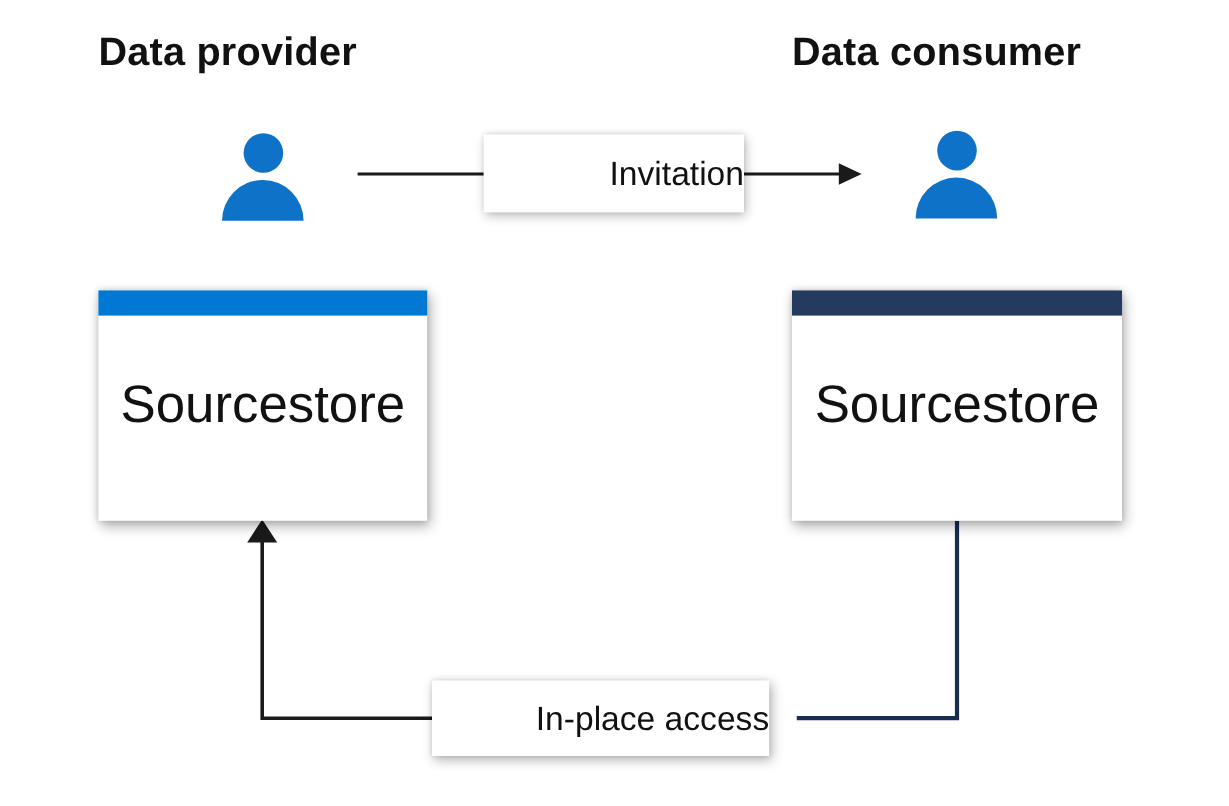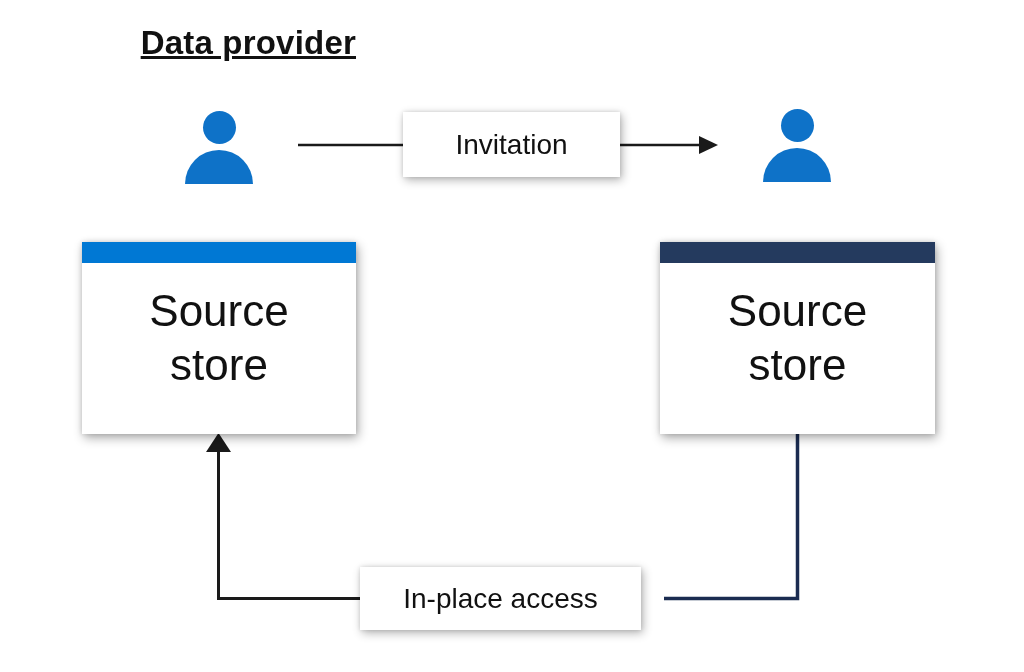--- a/index.html
+++ b/index.html
@@ -19,26 +19,25 @@
     position: relative;
     width: 1024px;
     height: 672px;
     background: #FFFFFF;
     overflow: hidden;
   }
 
   .title {
     position: absolute;
     top: 24px;
-    text-align: right;
+    text-align: left;
     font-size: 33px;
     font-weight: 700;
     letter-spacing: 0.2px;
     color: var(--text);
-    text-decoration: underline;
   }
   .title.provider { left: 82px;  width: 274px; }
   .title.consumer { left: 660px; width: 275px; }
 
   .connector-layer {
     position: absolute;
     left: 0; top: 0;
     width: 1024px; height: 672px;
     z-index: 1;
   }
@@ -66,21 +65,21 @@
     background: var(--person-blue);
   }
 
   .label-box {
     position: absolute;
     z-index: 2;
     background: var(--box-bg);
     box-shadow: 2px 3px 9px rgba(0,0,0,0.30), 0 0 4px rgba(0,0,0,0.12);
     display: flex;
     align-items: center;
-    justify-content: center;
+    justify-content: flex-end;
     font-size: 28px;
     color: var(--text);
   }
   .label-box.invitation { left: 403px; top: 112px; width: 217px; height: 65px; }
   .label-box.inplace    { left: 360px; top: 567px; width: 281px; height: 63px; }
 
   .store-box {
     position: absolute;
     top: 242px;
     height: 192px;
@@ -92,36 +91,37 @@
   .store-box.target { left: 660px; width: 275px; }
   .store-header {
     width: 100%;
     height: 21px;
   }
   .store-header.blue { background: var(--accent-blue); }
   .store-header.navy { background: var(--dark-navy); }
   .store-body {
     height: 171px;
     display: flex;
-    flex-direction: column;
+    flex-direction: row;
     align-items: center;
     justify-content: center;
     padding-bottom: 22px;
     text-align: center;
     font-size: 44px;
     line-height: 54px;
     color: var(--text);
   }
 </style>
 </head>
 <body>
 
 <div class="diagram">
 
   <div class="title provider">Data provider</div>
+  <div class="title consumer">Data consumer</div>
 
   <svg class="connector-layer" viewBox="0 0 1024 672" xmlns="http://www.w3.org/2000/svg">
 
     <line class="c-line-black" x1="298" y1="145" x2="703" y2="145"></line>
     <polygon class="c-fill-black" points="699,136 718,145 699,154"></polygon>
 
     <polyline class="c-stroke-black" points="360,598.5 218.5,598.5 218.5,448"></polyline>
     <polygon class="c-fill-black" points="206,452 218.5,433 231,452"></polygon>
 
     <polyline class="c-stroke-navy" points="797.5,434 797.5,598.5 664,598.5"></polyline>

